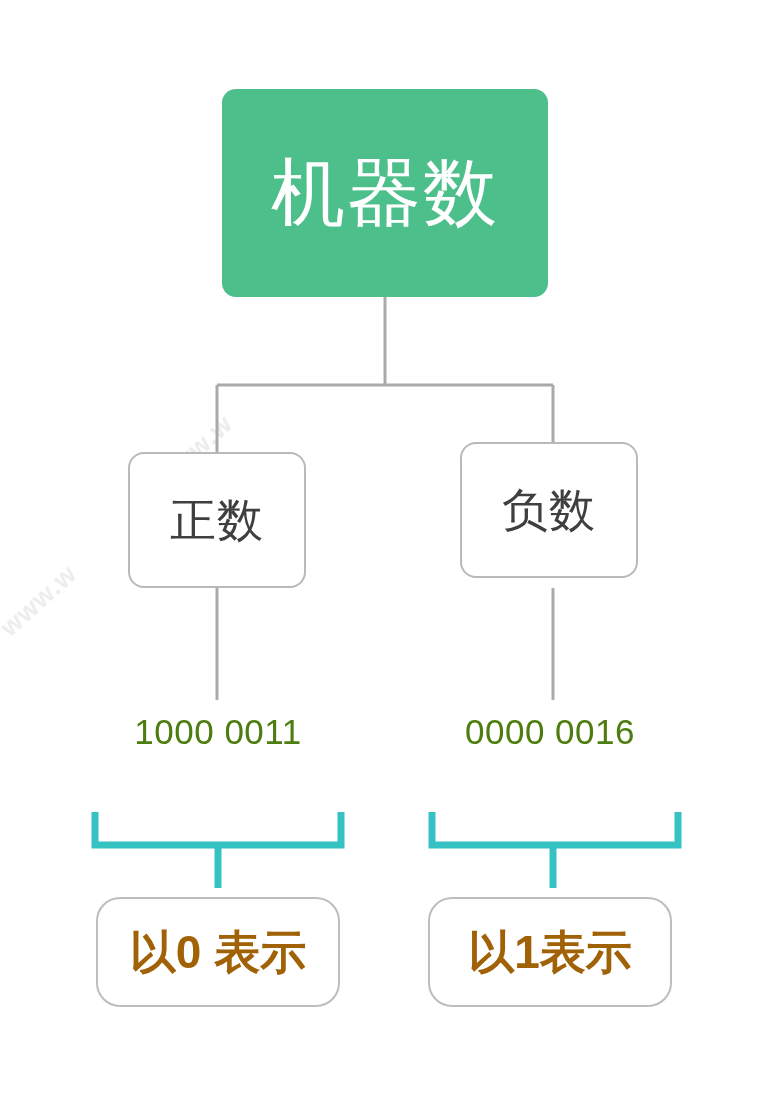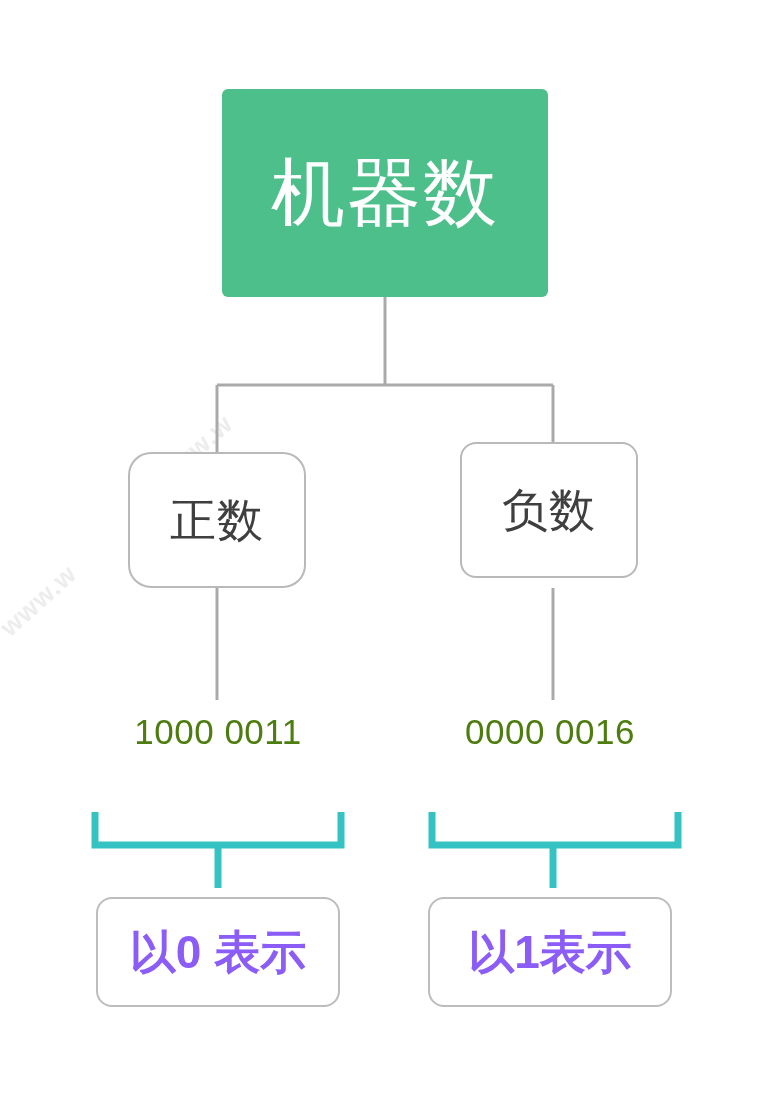--- a/index.html
+++ b/index.html
@@ -56,63 +56,63 @@
     justify-content: center;
     text-align: center;
   }
 
   .node-root {
     left: 222px;
     top: 89px;
     width: 326px;
     height: 208px;
     background: #4dbf8a;
-    border-radius: 6px;
+    border-radius: 14px;
     color: #ffffff;
     font-size: 74px;
     font-weight: 400;
     letter-spacing: 2px;
     line-height: 1;
   }
 
   .node-child {
     width: 178px;
     height: 136px;
     background: #ffffff;
     border: 2px solid #b9b9b9;
     border-radius: 16px;
     color: #3f3f3f;
     font-size: 46px;
     font-weight: 400;
     letter-spacing: 1px;
     line-height: 1;
   }
-  .node-child-left  { left: 128px; top: 452px; border-radius: 23px; }
+  .node-child-left  { left: 128px; top: 452px; }
   .node-child-right { left: 460px; top: 442px; }
 
   .leaf-label {
     position: absolute;
     width: 240px;
     text-align: center;
     color: #4d7c0f;
     font-size: 35px;
     font-weight: 400;
     letter-spacing: 0.5px;
     white-space: nowrap;
   }
   .leaf-label-left  { left: 98px;  top: 712px; }
   .leaf-label-right { left: 430px; top: 712px; }
 
   .node-result {
     width: 244px;
     height: 110px;
     background: #ffffff;
     border: 2px solid #bdbdbd;
-    border-radius: 16px;
-    color: #8b5cf6;
+    border-radius: 24px;
+    color: #a16207;
     font-size: 46px;
     font-weight: 700;
     letter-spacing: 0px;
     line-height: 1;
   }
   .node-result-left  { left: 96px;  top: 897px; }
   .node-result-right { left: 428px; top: 897px; }
 </style>
 </head>
 <body>

